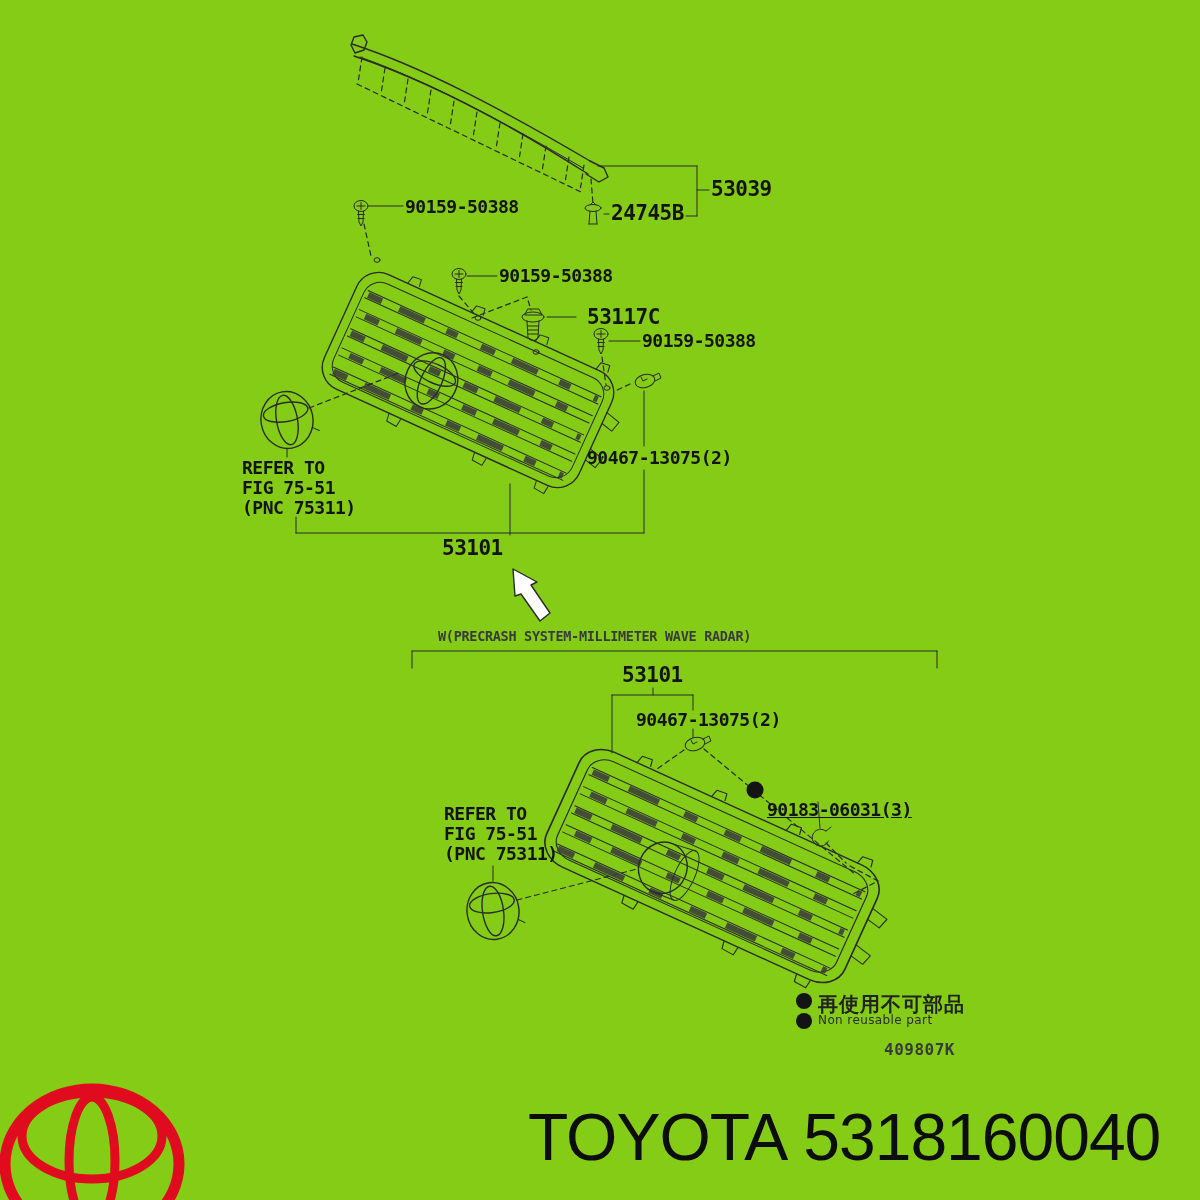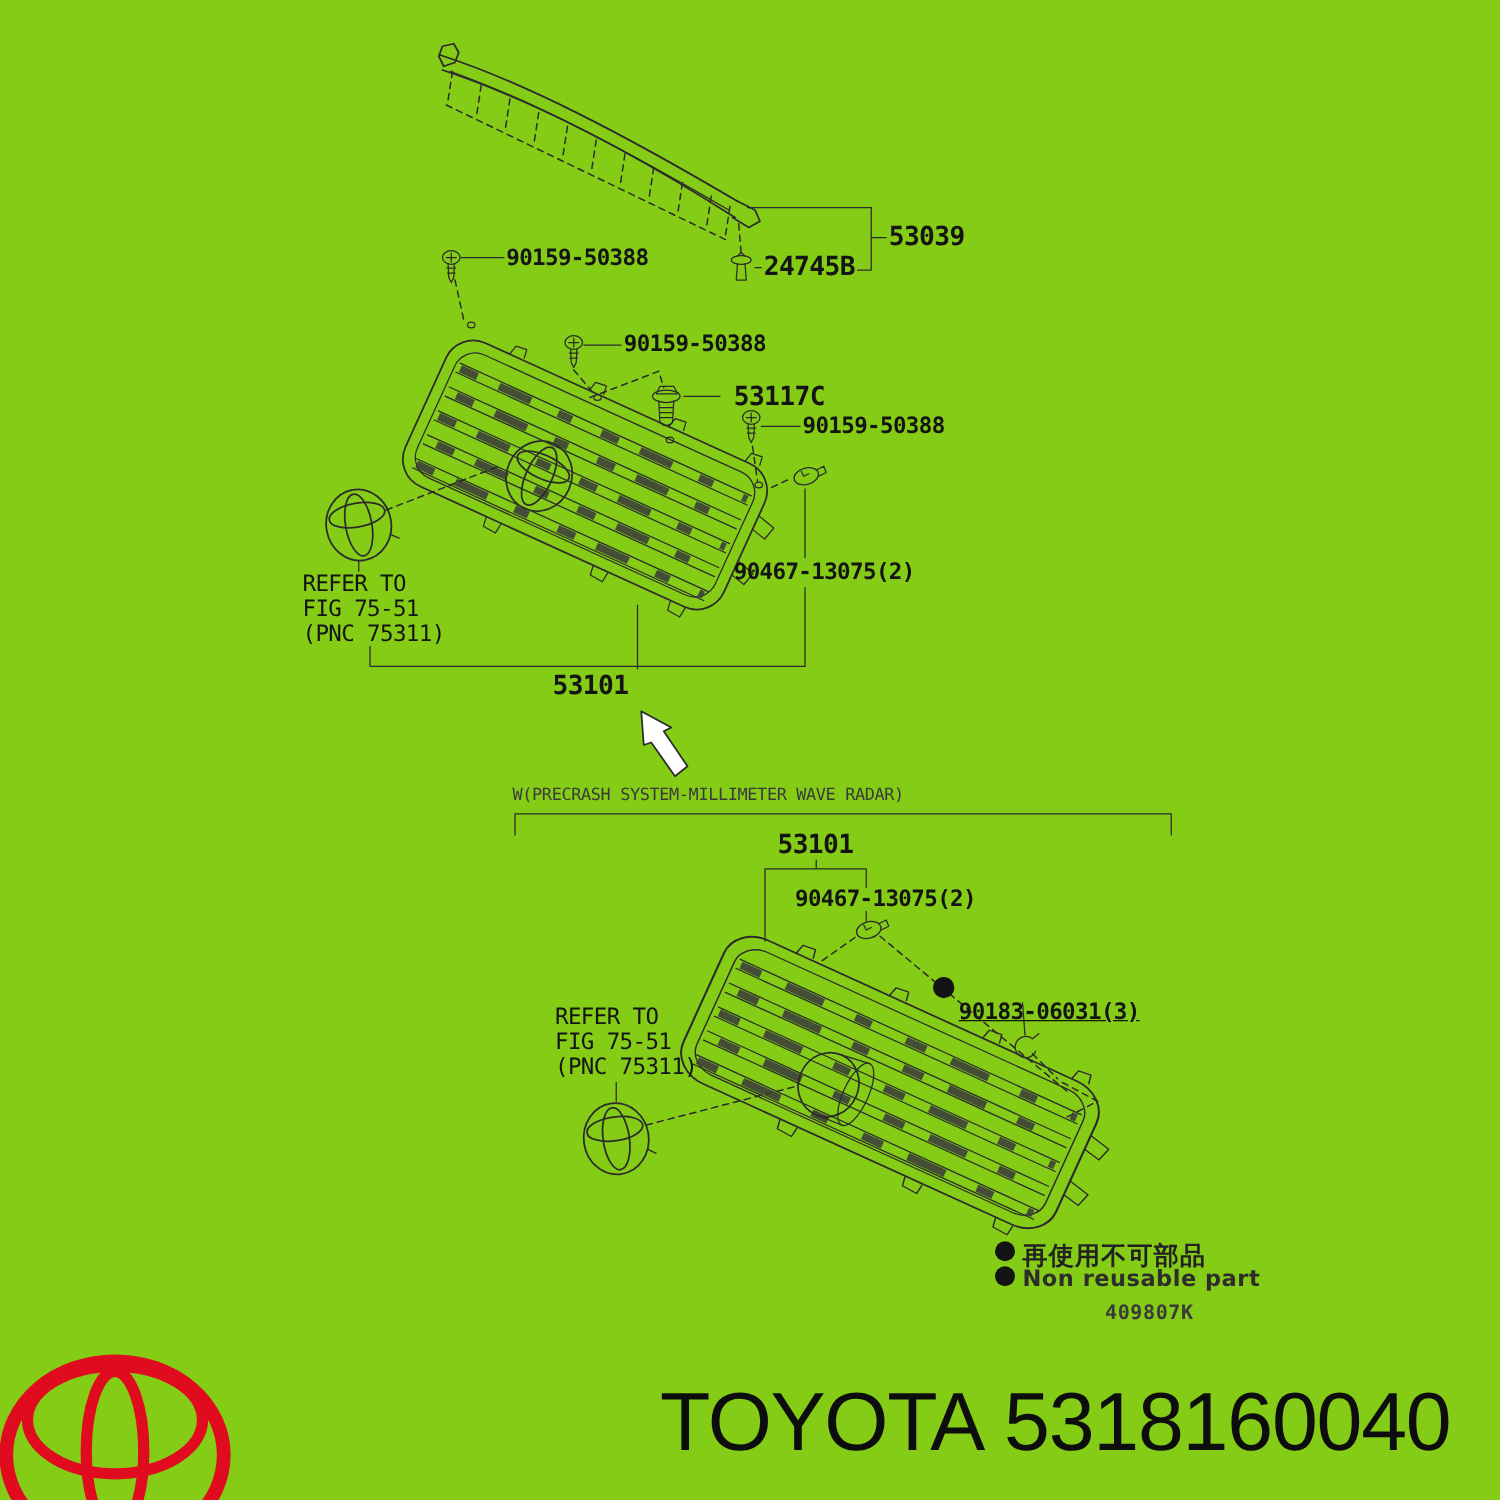--- a/index.html
+++ b/index.html
@@ -17,26 +17,26 @@
   .ln1{stroke:var(--line);fill:none;stroke-width:1;stroke-linecap:round;stroke-linejoin:round;}
   .dash{stroke:var(--line);fill:none;stroke-width:1.2;stroke-dasharray:5 4;stroke-linecap:round;}
   .slat{stroke:#3b3b3b;fill:none;stroke-width:6;stroke-dasharray:15 19 28 24 12 26;opacity:.88;}
   .whitefill{fill:#ffffff;}
   .inkfill{fill:var(--text);stroke:none;}
   .red{stroke:var(--toyota-red);fill:none;}
 
   .lbl{position:absolute;color:var(--text);font-weight:bold;font-size:18px;
        letter-spacing:-0.5px;white-space:nowrap;line-height:1.1;}
   .lbl.big{font-size:21px;}
-  .lbl.light{font-weight:normal;font-size:13.5px;color:#3a3a3a;letter-spacing:-0.3px;}
-  .refer{position:absolute;color:var(--text);font-weight:normal;font-size:18px;
+  .lbl.light{font-weight:bold;font-size:13.5px;color:#3a3a3a;letter-spacing:-0.3px;margin-left:28px;}
+  .refer{position:absolute;color:var(--text);font-weight:bold;font-size:18px;
          letter-spacing:-0.5px;line-height:20px;white-space:pre-line;}
   .legend-jp{position:absolute;font-size:20px;font-weight:bold;color:#222;
              font-family:"DejaVu Sans", sans-serif;letter-spacing:1px;white-space:nowrap;}
-  .legend-en{position:absolute;font-size:18px;font-weight:bold;color:#2d2d2d;
+  .legend-en{position:absolute;font-size:12px;font-weight:normal;color:#2d2d2d;
              font-family:"DejaVu Sans", sans-serif;letter-spacing:0.4px;white-space:nowrap;}
   .diagcode{position:absolute;font-size:16px;font-weight:bold;color:#3a3a3a;letter-spacing:0.5px;}
   .footer{position:absolute;left:528px;top:1099px;color:#0d0d0d;
           font-family:"Liberation Sans", sans-serif;font-size:66px;font-weight:400;
           letter-spacing:-1px;white-space:nowrap;}
   .footer .num{margin-left:16px;}
 </style>
 </head>
 <body>
 

